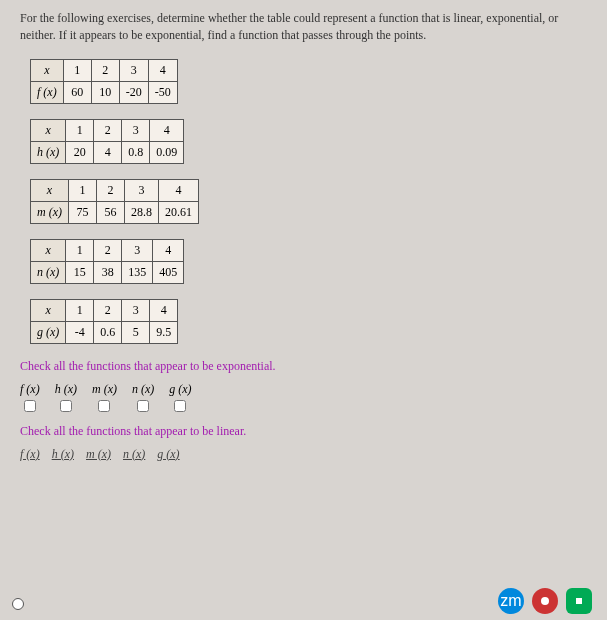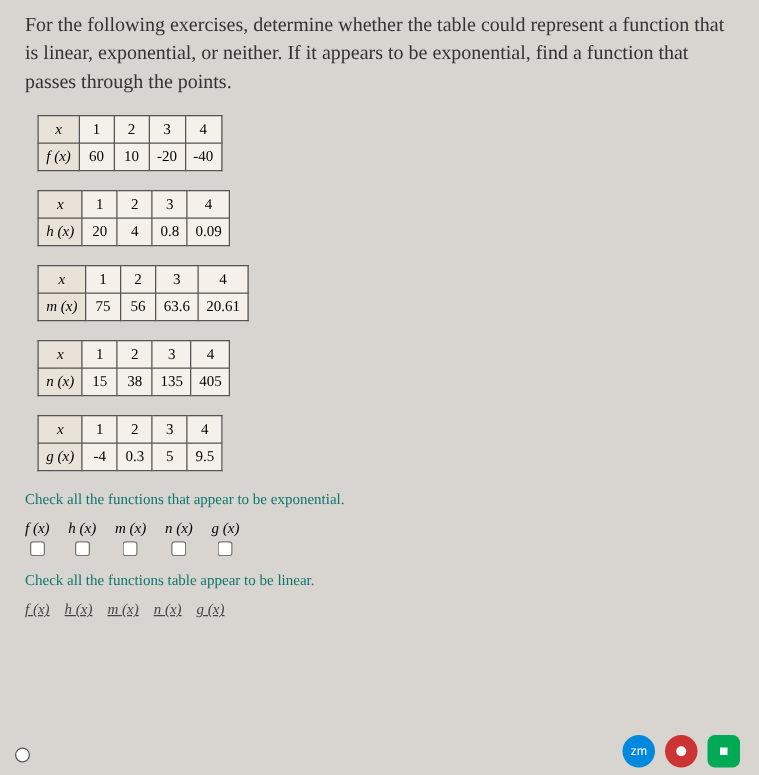--- a/index.html
+++ b/index.html
@@ -6,21 +6,21 @@
     body {
       width: 607px;
       height: 620px;
       background: #d8d4d0;
       font-family: Georgia, serif;
       padding: 10px 20px;
       position: relative;
       overflow: hidden;
     }
     .instructions {
-      font-size: 16px;
+      font-size: 12px;
       color: #333;
       line-height: 1.4;
       margin-bottom: 15px;
     }
     .table-block {
       margin-bottom: 15px;
       margin-left: 10px;
     }
     table {
       border-collapse: collapse;
@@ -32,21 +32,21 @@
       font-size: 12px;
       min-width: 28px;
       background: #f5f0ea;
     }
     td.row-label {
       font-style: italic;
       background: #e8e2d8;
     }
     .check-text {
       font-size: 12px;
-      color: #0f766e;
+      color: #a21caf;
       margin-top: 1px;
       margin-bottom: 8px;
     }
     .checkbox-row {
       display: flex;
       gap: 15px;
       margin-bottom: 12px;
     }
     .checkbox-item {
       display: flex;
@@ -78,21 +78,21 @@
       gap: 8px;
       align-items: center;
     }
     .icon-circle {
       width: 26px;
       height: 26px;
       border-radius: 50%;
       display: flex;
       align-items: center;
       justify-content: center;
-      font-size: 10px;
+      font-size: 16px;
       color: white;
       font-family: sans-serif;
     }
     .radio-bottom {
       position: absolute;
       bottom: 10px;
       left: 12px;
       width: 12px;
       height: 12px;
       border: 1px solid #555;
@@ -113,21 +113,21 @@
       <td>1</td>
       <td>2</td>
       <td>3</td>
       <td>4</td>
     </tr>
     <tr>
       <td class="row-label">f (x)</td>
       <td>60</td>
       <td>10</td>
       <td>-20</td>
-      <td>-40</td>
+      <td>-50</td>
     </tr>
   </tbody>
     </table>
 </div>
 
 <div class="table-block">
   <table>
     <tbody>
         <tr>
       <td class="row-label">x</td>
@@ -154,21 +154,21 @@
       <td class="row-label">x</td>
       <td>1</td>
       <td>2</td>
       <td>3</td>
       <td>4</td>
     </tr>
     <tr>
       <td class="row-label">m (x)</td>
       <td>75</td>
       <td>56</td>
-      <td>63.6</td>
+      <td>28.8</td>
       <td>20.61</td>
     </tr>
   </tbody>
     </table>
 </div>
 
 <div class="table-block">
   <table>
     <tbody>
         <tr>
@@ -195,21 +195,21 @@
         <tr>
       <td class="row-label">x</td>
       <td>1</td>
       <td>2</td>
       <td>3</td>
       <td>4</td>
     </tr>
     <tr>
       <td class="row-label">g (x)</td>
       <td>-4</td>
-      <td>0.3</td>
+      <td>0.6</td>
       <td>5</td>
       <td>9.5</td>
     </tr>
   </tbody>
     </table>
 </div>
 
 <div class="check-text">Check all the functions that appear to be exponential.</div>
 
 <div class="checkbox-row">
@@ -228,21 +228,21 @@
   <div class="checkbox-item">
     <span>n (x)</span>
     <input type="checkbox" style="">
   </div>
   <div class="checkbox-item">
     <span>g (x)</span>
     <input type="checkbox" style="">
   </div>
 </div>
 
-<div class="check-text">Check all the functions table appear to be linear.</div>
+<div class="check-text">Check all the functions that appear to be linear.</div>
 
 <div class="linear-row">
   <span>f (x)</span>
   <span>h (x)</span>
   <span>m (x)</span>
   <span>n (x)</span>
   <span>g (x)</span>
 </div>
 
 <div class="radio-bottom"></div>

